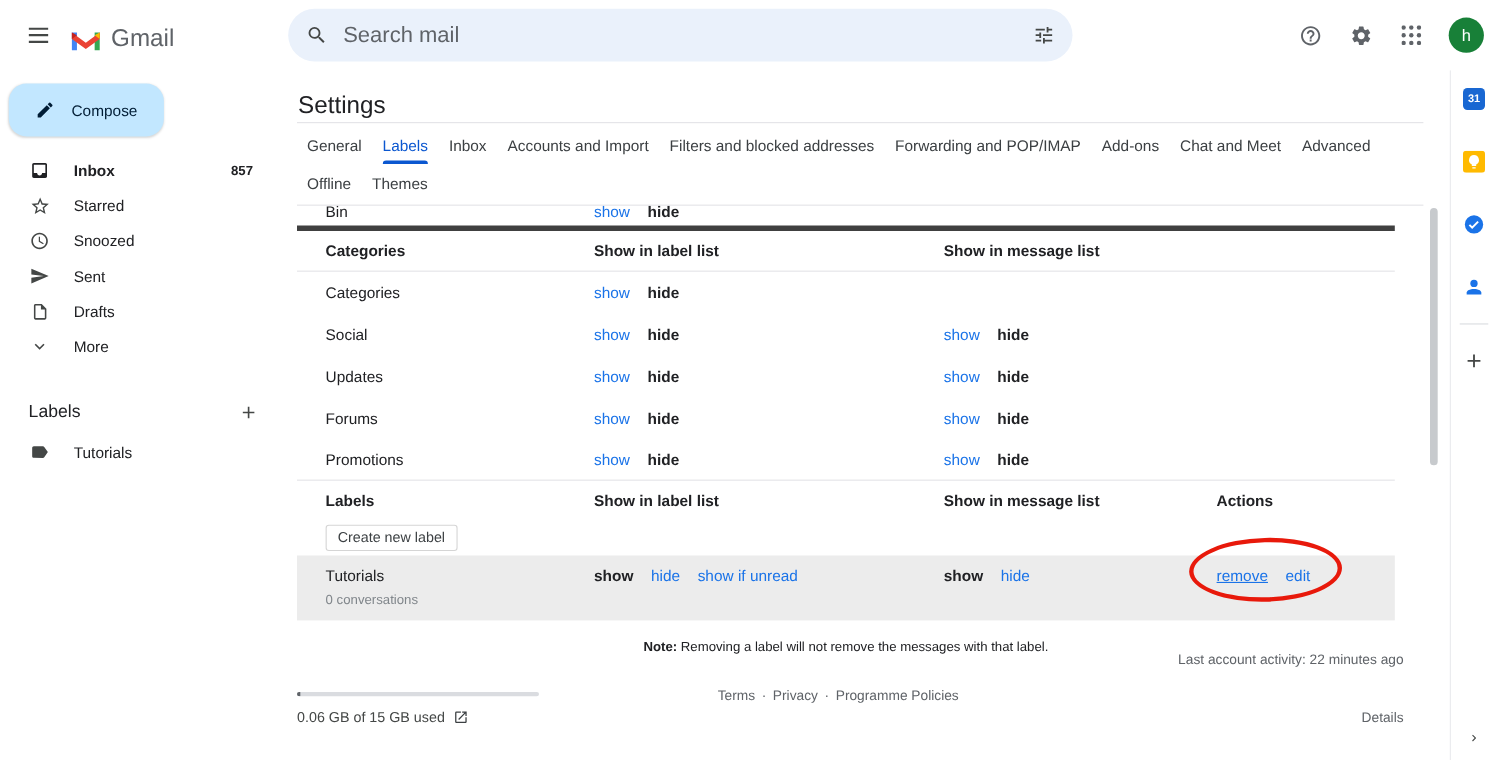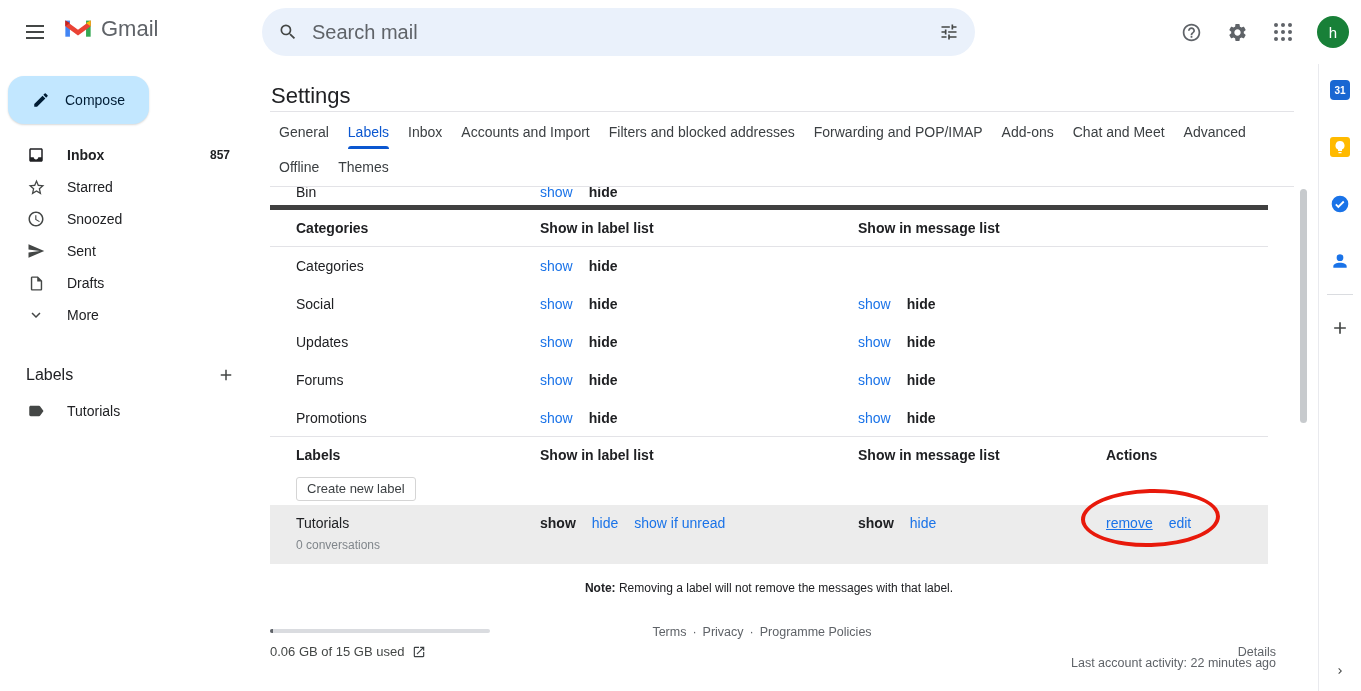--- a/index.html
+++ b/index.html
@@ -4,21 +4,21 @@
 <style>
 *{margin:0;padding:0;box-sizing:border-box}
 body{width:1361px;height:691px;position:relative;overflow:hidden;background:#fff;color:#202124;
      font-family:"Liberation Sans","DejaVu Sans",sans-serif;font-size:14px}
 button{font-family:inherit}
 .iconbtn{display:inline-flex;align-items:center;justify-content:center;background:none;border:none;border-radius:50%;cursor:pointer}
 .w40{width:40px;height:40px}
 
 .topbar{position:absolute;top:0;left:0;right:0;height:64px;background:#fff}
 .hamburger{position:absolute;left:15px;top:12px;width:40px;height:40px}
-.logo{position:absolute;left:63px;top:16px;display:flex;align-items:flex-start;gap:8px;height:32px;cursor:pointer}
+.logo{position:absolute;left:63px;top:16px;display:flex;align-items:flex-end;gap:8px;height:32px;cursor:pointer}
 .logo-text{font-size:22px;color:#5f6368}
 .search{position:absolute;left:262px;top:8px;width:713px;height:48px;border-radius:24px;background:#eaf1fb;display:flex;align-items:center;padding:0 6px}
 .search input{flex:1;height:100%;border:0;outline:0;background:none;font-size:20px;color:#1f1f1f;font-family:inherit;padding:0 4px}
 .search input::placeholder{color:#5f6368}
 .top-right{position:absolute;right:12px;top:12px;display:flex;align-items:center;gap:6px}
 .avatar{width:32px;height:32px;margin-left:8px;border-radius:50%;background:#188038;color:#fff;font-size:15px;display:flex;align-items:center;justify-content:center;cursor:pointer}
 
 .sidebar{position:absolute;left:0;top:64px;width:256px;bottom:0;background:#fff}
 .compose{display:flex;align-items:center;gap:15px;margin:12px 0 0 8px;width:141px;height:48px;padding:0 0 0 24px;border:0;border-radius:16px;background:#c2e7ff;box-shadow:0 1px 2px rgba(60,64,67,.2);font-size:14px;font-weight:500;color:#001d35;cursor:pointer}
 .nav{margin-top:15px}
@@ -57,21 +57,21 @@
 .label-row .opts,.label-row .cname{line-height:19px}
 .sub{font-size:12px;color:#80868b;margin-top:3px}
 .note{margin-top:17px;text-align:center;font-size:12px;color:#202124}
 
 .storage-bar{position:absolute;left:14px;top:565px;width:220px;height:4px;border-radius:2px;background:#dadce0;overflow:hidden}
 .storage-fill{width:3px;height:100%;background:#5f6368}
 .storage-text{position:absolute;left:14px;top:580px;display:flex;align-items:center;gap:8px;font-size:13px;color:#444746;cursor:pointer}
 .foot-links{position:absolute;left:0;right:40px;top:561px;text-align:center;font-size:12.5px;color:#5f6368}
 .foot-links span{margin:0 3px}
 .fl{cursor:pointer}
-.activity{position:absolute;right:32px;top:592px;font-size:12.5px;color:#5f6368;text-align:right}
+.activity{position:absolute;right:32px;top:529px;font-size:12.5px;color:#5f6368;text-align:right}
 .details{position:absolute;right:32px;top:581px;font-size:12.5px;color:#5f6368;text-align:right;cursor:pointer}
 
 .rail{position:absolute;right:0;top:64px;width:43px;bottom:0;border-left:1px solid #e9eaee;display:flex;flex-direction:column;align-items:center;padding-top:10px;gap:25px;background:#fff}
 .rail .iconbtn{width:32px;height:32px;flex:none}
 .rail-divider{width:26px;border-top:1px solid #dadce0;margin:-8px 0}
 .cal{width:20px;height:20px;border-radius:4px;background:#1967d2;color:#fff;font-size:10px;font-weight:700;display:flex;align-items:center;justify-content:center}
 .rail-bottom{position:absolute;bottom:6px;left:0;right:0;display:flex;justify-content:center}
 
 .scroll-thumb{position:absolute;left:1300px;top:189px;width:7px;height:234px;border-radius:4px;background:#c7cacd;cursor:pointer}
 .annotation{position:absolute;left:1081px;top:489px;width:139px;height:58px;border:4px solid #e8190b;border-radius:50%;transform:rotate(-1.5deg);pointer-events:none;z-index:10}

